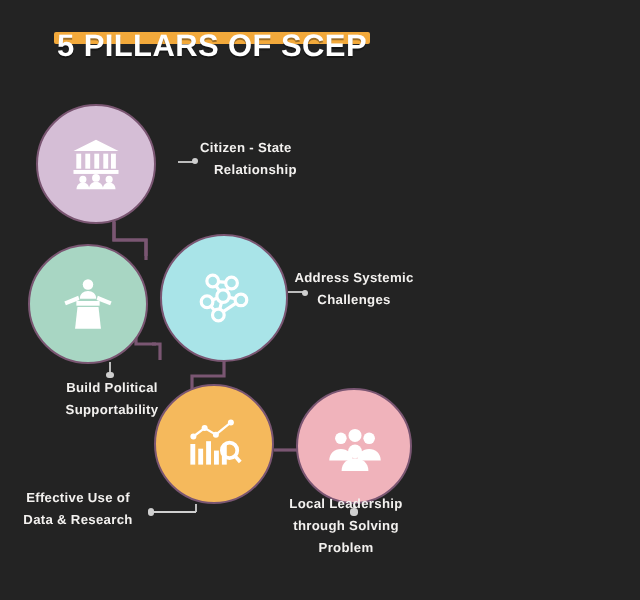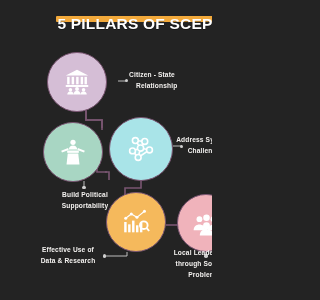--- a/index.html
+++ b/index.html
@@ -2,21 +2,21 @@
 <html><head>
 <meta charset="utf-8">
 <style>
   html,body{margin:0;padding:0;}
   body{
     width:212px;height:300px;overflow:hidden;
     background:#232323;
     font-family:"Liberation Sans", sans-serif;
     position:relative;
   }
-  .canvas{position:absolute;inset:0;margin-left:29px;}
+  .canvas{position:absolute;inset:0;}
 
   
   .title-wrap{
     position:absolute;left:0;top:16px;width:212px;
     text-align:center;
   }
   .title-underline{
     position:absolute;left:27px;top:16px;width:158px;height:6px;
     background:#f2a93b;border-radius:1px;
   }

